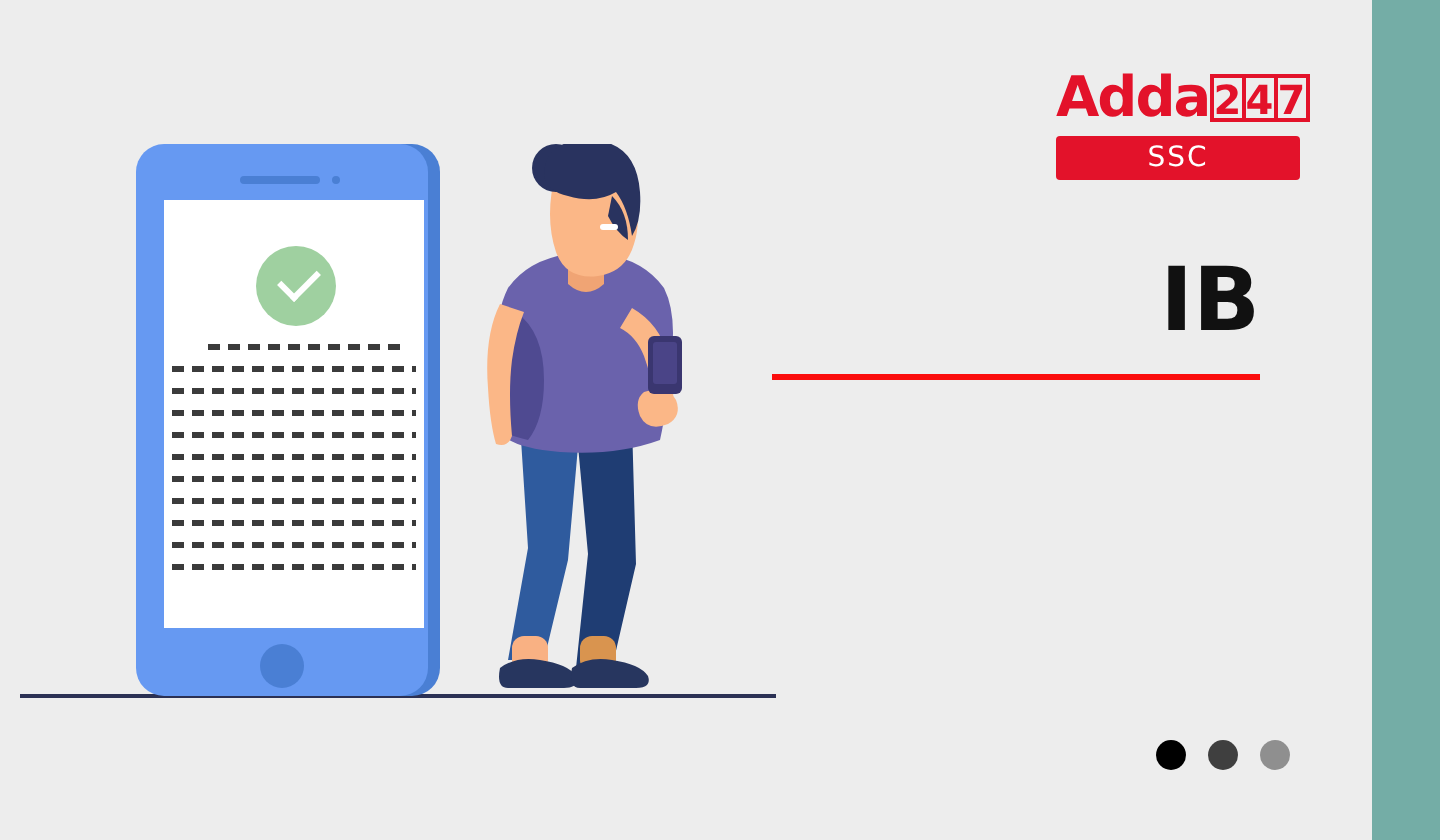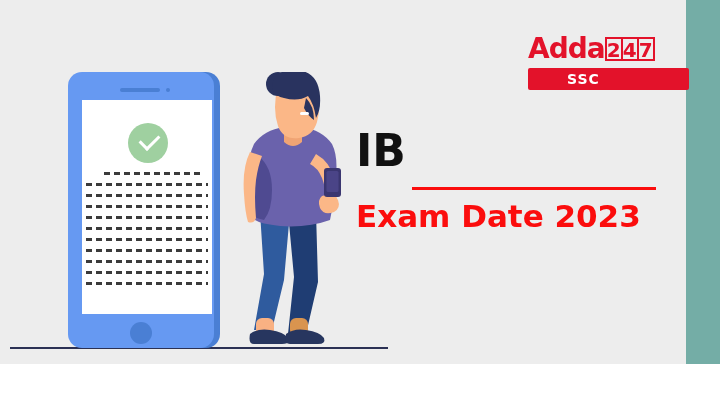--- a/index.html
+++ b/index.html
@@ -3,21 +3,21 @@
 <meta charset="utf-8">
 <style>
   html, body {
     margin: 0;
     padding: 0;
     background: #ffffff;
   }
   .stage {
     position: relative;
     width: 720px;
-    height: 364px;
+    height: 420px;
     background: #ededed;
     overflow: hidden;
     font-family: "Liberation Sans", sans-serif;
   }
 
   
   .accent-bar {
     position: absolute;
     left: 686px;
     top: 0;
@@ -65,34 +65,34 @@
     margin-left: -2px;
   }
   .logo-banner {
     margin-top: 4px;
     width: 122px;
     height: 22px;
     background: #e3122a;
     border-radius: 2px;
     color: #ffffff;
     font-family: "DejaVu Sans", sans-serif;
-    font-weight: 700;
+    font-weight: 400;
     font-size: 14px;
     letter-spacing: 1px;
-    text-align: left;
+    text-align: center;
     line-height: 22px;
-    padding-left: 39px;
   }
 
   
   .headline {
     position: absolute;
-    right: 64px;
+    right: 90px;
     top: 128px;
     width: 300px;
+    text-align: right;
   }
   .hl-ib {
     font-family: "DejaVu Sans", sans-serif;
     font-weight: 700;
     font-size: 44px;
     line-height: 46px;
     color: #111111;
     letter-spacing: 0px;
   }
   .hl-line {
@@ -203,21 +203,20 @@
         <span class="logo-digit">4</span>
         <span class="logo-digit">7</span>
       </span>
     </div>
     <div class="logo-banner">SSC</div>
   </div>
 
   <div class="headline">
     <div class="hl-ib">IB</div>
     <div class="hl-rule"></div>
-    <div class="hl-sub">Exam Date 2023</div>
   </div>
 
   <div class="dots">
     <span class="dot" style="background:#000000"></span>
     <span class="dot" style="background:#3f3f3f"></span>
     <span class="dot" style="background:#8f8f8f"></span>
   </div>
 
   <div class="ground"></div>
 

